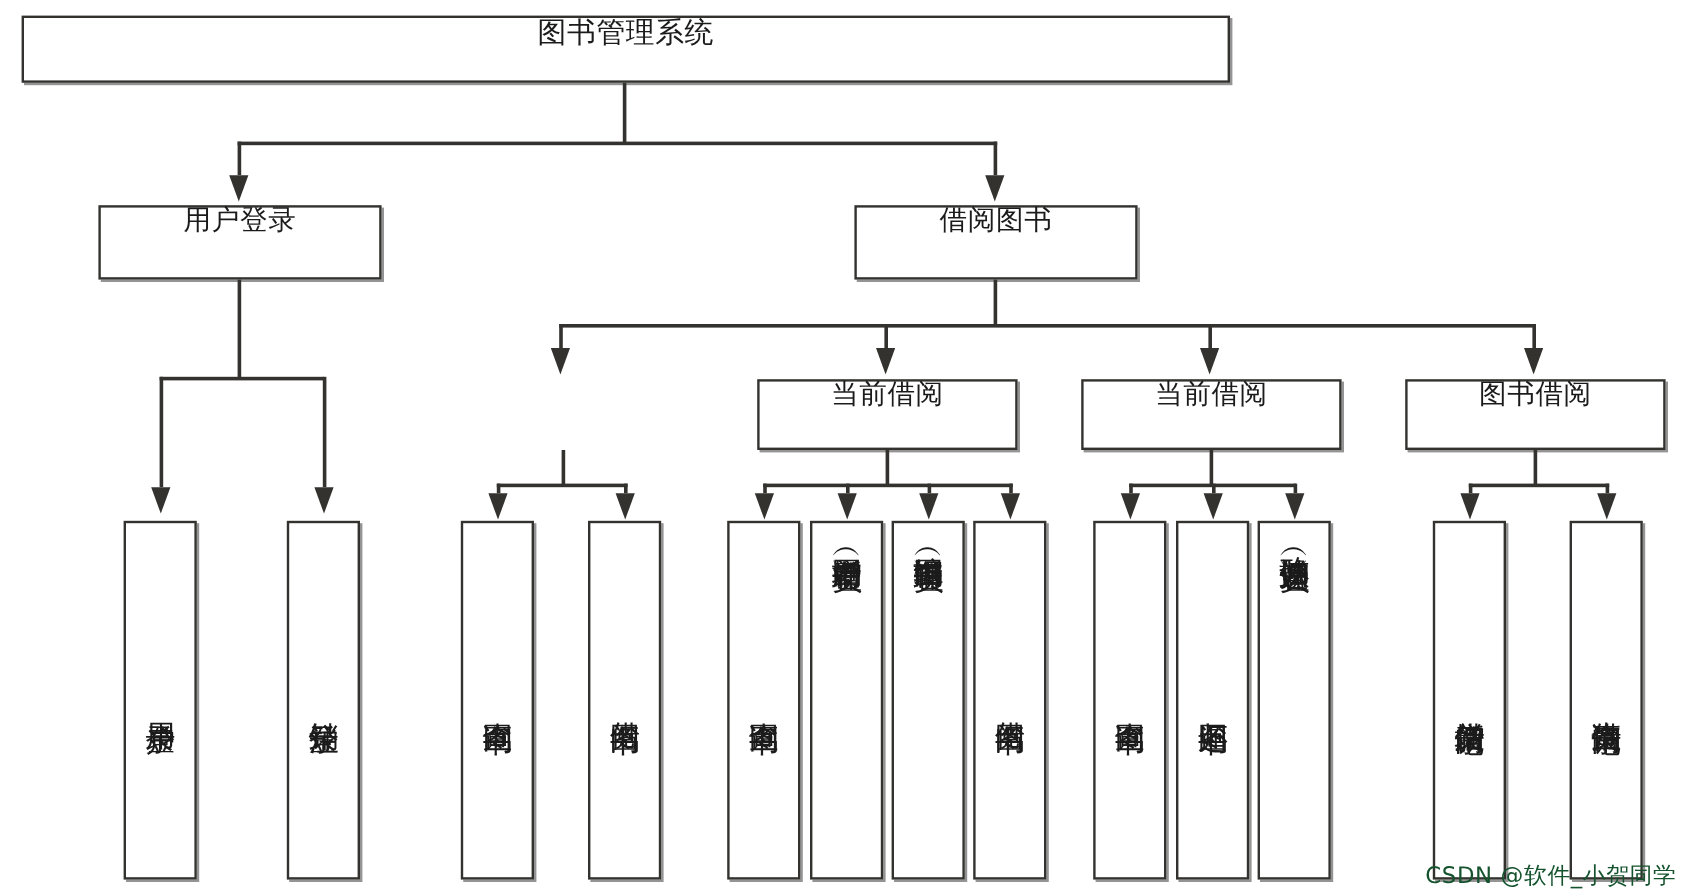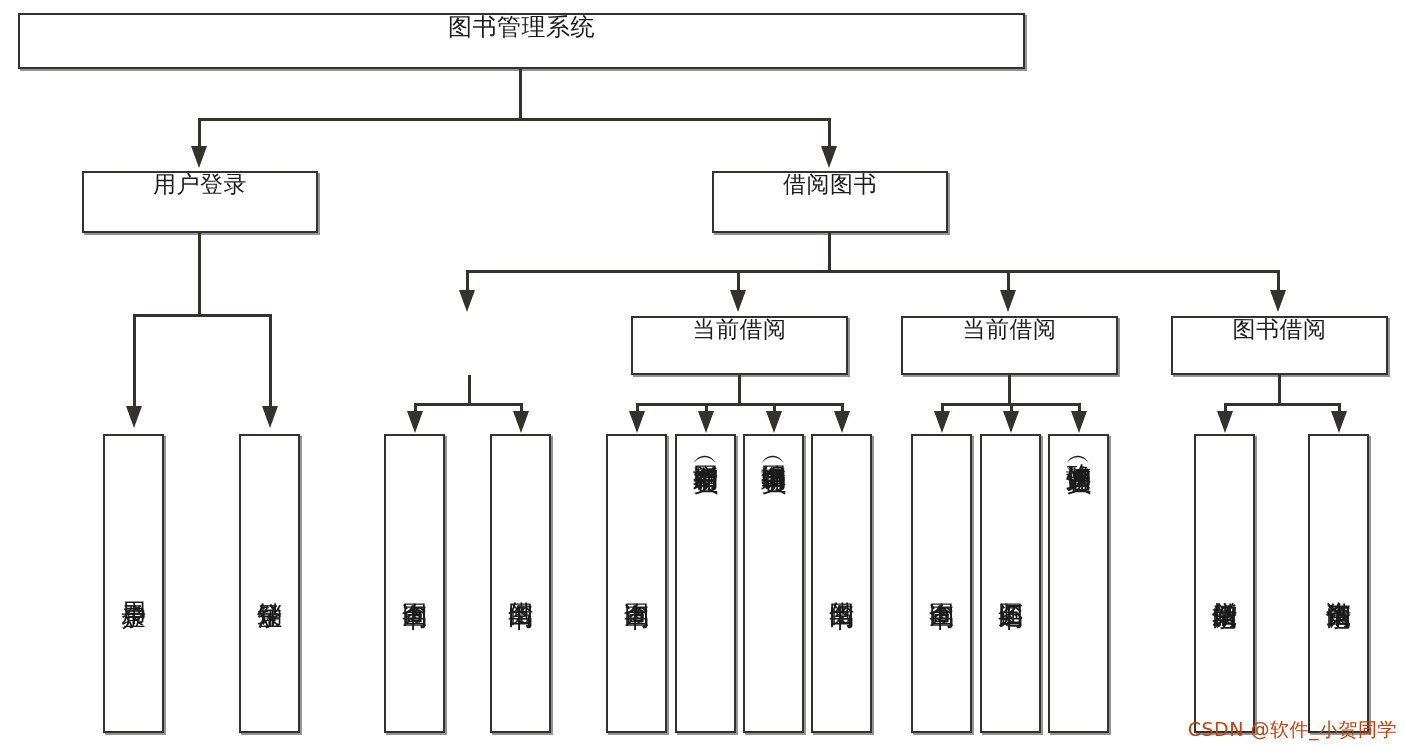--- a/index.html
+++ b/index.html
@@ -69,21 +69,21 @@
     height: 0;
     border-left: 8px solid transparent;
     border-right: 8px solid transparent;
     border-top: 22px solid #33322f;
   }
   .watermark {
     position: absolute;
     right: 8px;
     bottom: 4px;
     font-size: 19px;
-    color: #c2410c;
+    color: #14532d;
     white-space: nowrap;
     letter-spacing: 0.5px;
   }
 </style>
 </head>
 <body>
 
 <div id="canvas">
 
   <div class="node horiz root" style="left:18px; top:13px; width:1007px; height:56px;">

